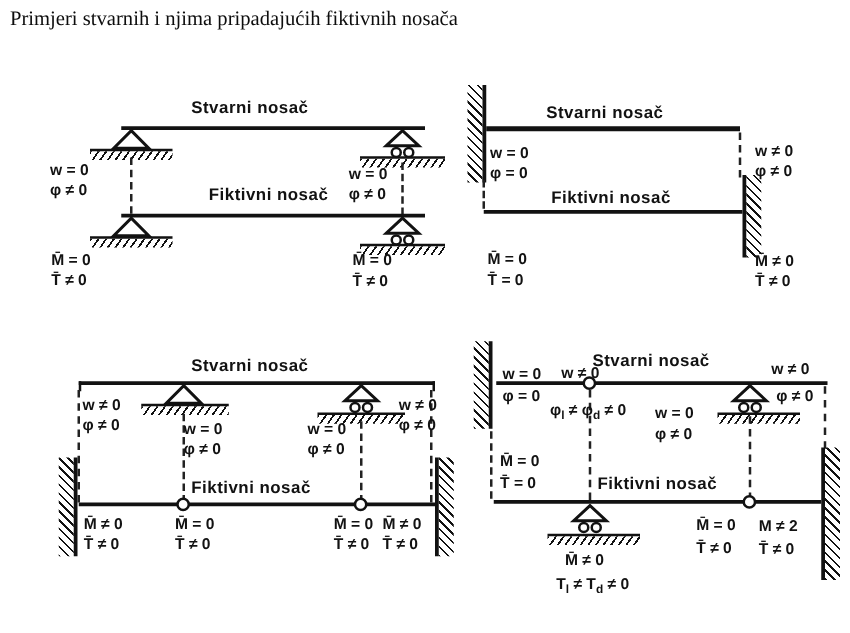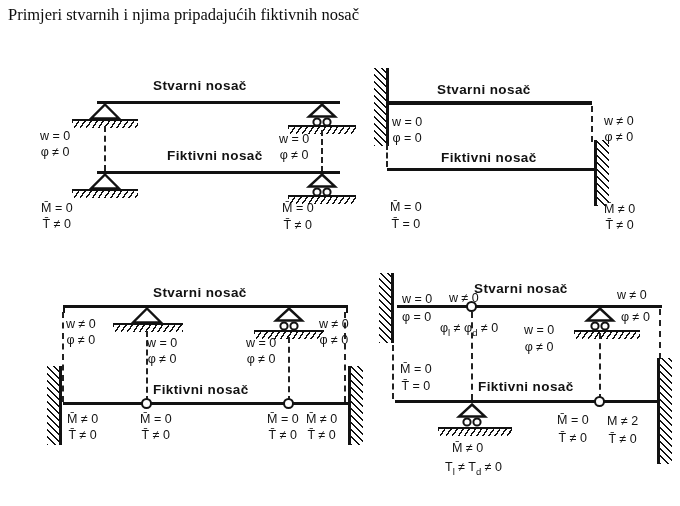--- a/index.html
+++ b/index.html
@@ -1,41 +1,41 @@
 <!DOCTYPE html>
 <html><head>
 <meta charset="utf-8">
 <style>
   html,body{margin:0;padding:0;background:#fff;}
   .canvas{position:relative;width:680px;height:506px;background:#ffffff;overflow:hidden;
           font-family:"Liberation Sans",sans-serif;}
   .page-title{position:absolute;left:8px;top:5px;font:16.5px "Liberation Serif",serif;color:#0d0d0d;white-space:nowrap;}
   .dtitle{position:absolute;font-weight:bold;font-size:13.5px;color:#121212;letter-spacing:.4px;white-space:nowrap;}
-  .lbl{position:absolute;font-weight:normal;font-size:12.5px;color:#121212;line-height:16px;white-space:nowrap;text-align:center;}
+  .lbl{position:absolute;font-weight:bold;font-size:12.5px;color:#121212;line-height:16px;white-space:nowrap;}
   .lh17{line-height:17px;}
   .lh18{line-height:18px;}
   .beam{position:absolute;background:#121212;height:3px;}
   .tick{position:absolute;background:#121212;width:2px;}
   .vdash{position:absolute;width:0;border-left:2px dashed #222;}
   .ground{position:absolute;height:7px;border-top:2.6px solid #121212;
           background:repeating-linear-gradient(125deg,#121212 0 1.4px,rgba(0,0,0,0) 1.4px 5px);}
   .wall-l{position:absolute;width:12px;border-right:3px solid #121212;
           background:repeating-linear-gradient(45deg,#121212 0 1.4px,rgba(0,0,0,0) 1.4px 5px);}
   .wall-r{position:absolute;width:12px;border-left:3px solid #121212;
           background:repeating-linear-gradient(45deg,#121212 0 1.4px,rgba(0,0,0,0) 1.4px 5px);}
   .hinge{position:absolute;width:7px;height:7px;border:2px solid #121212;border-radius:50%;background:#fff;}
   .sup{position:absolute;line-height:0;}
   sub{font-size:9.5px;}
 </style>
 </head>
 <body>
 
 <div class="canvas">
 
-  <div class="page-title">Primjeri stvarnih i njima pripadajućih fiktivnih nosač</div>
+  <div class="page-title">Primjeri stvarnih i njima pripadajućih fiktivnih nosača</div>
 
   <div>
     <div class="dtitle" style="left:153px;top:78px">Stvarni nosač</div>
     <div class="beam" style="left:97px;top:101px;width:243px"></div>
     <div class="sup" style="left:88px;top:103px">
       <svg width="34" height="17" viewBox="0 0 34 17">
           <polygon points="17,1.5 31,15.5 3,15.5" fill="#fff" stroke="#121212" stroke-width="2.4"></polygon>
         </svg>
     </div>
     <div class="ground" style="left:72px;top:119px;width:66px"></div>

